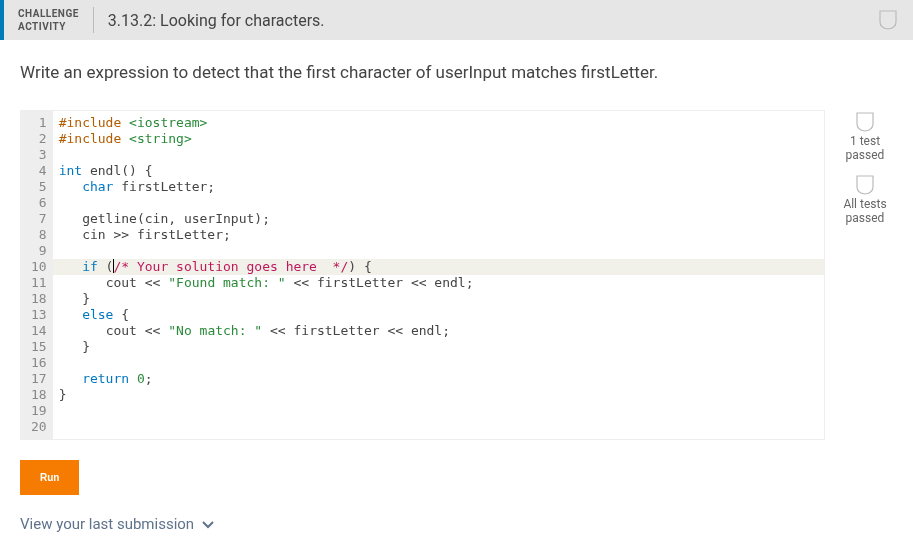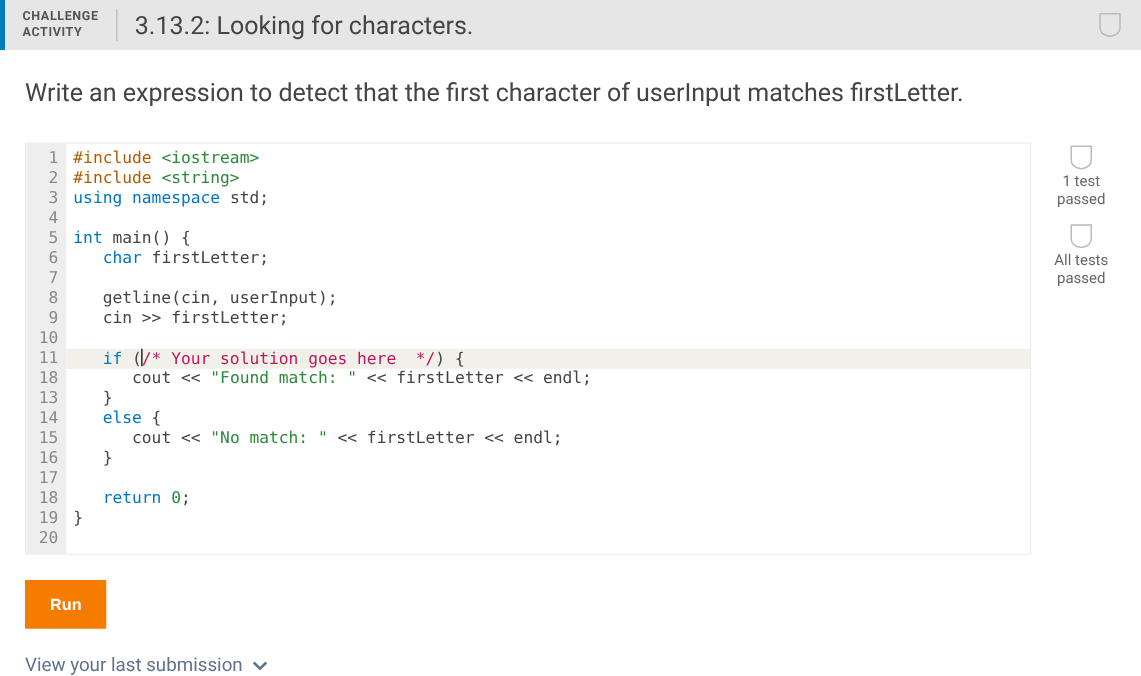--- a/index.html
+++ b/index.html
@@ -22,34 +22,34 @@
       font-weight: 700;
       color: #555;
       letter-spacing: 0.5px;
       padding: 0 14px;
       line-height: 1.3;
       border-right: 1px solid #bbb;
       margin-right: 14px;
       text-align: left;
     }
     .activity-title {
-      font-size: 20px;
+      font-size: 16px;
       color: #444;
       font-weight: 400;
       flex: 1;
     }
     .shield-icon-header {
       width: 18px;
       height: 20px;
     }
     .content {
       padding: 22px 20px 10px 20px;
     }
     .prompt-text {
-      font-size: 20px;
+      font-size: 17px;
       color: #444;
       margin-bottom: 28px;
     }
     .workspace {
       display: flex;
       align-items: flex-start;
       gap: 12px;
     }
     .code-block {
       display: flex;
@@ -117,21 +117,21 @@
       color: #666;
       text-align: center;
       line-height: 1.2;
     }
     .run-btn {
       display: inline-block;
       margin-top: 20px;
       background: #f57c00;
       color: #fff;
       font-weight: 700;
-      font-size: 13px;
+      font-size: 10px;
       padding: 12px 20px;
       border: none;
       cursor: pointer;
     }
     .submission-link {
       margin-top: 20px;
       margin-bottom: 8px;
       color: #5f738c;
       font-size: 15px;
       display: flex;
@@ -182,23 +182,22 @@
           <div>15</div>
           <div>16</div>
           <div>17</div>
           <div>18</div>
           <div>19</div>
           <div>20</div>
         </div>
       <div class="code-lines">
         <div class="line"><span class="k-preproc">#include</span><span class="k-plain"> </span><span class="k-string">&lt;iostream&gt;</span></div>
         <div class="line"><span class="k-preproc">#include</span><span class="k-plain"> </span><span class="k-string">&lt;string&gt;</span></div>
-        <div class="line"><span class="k-keyword">using</span><span class="k-plain"> </span><span class="k-keyword">namespace</span><span class="k-plain"> std;</span></div>
-        <div class="line"></div>
-        <div class="line"><span class="k-type">int</span><span class="k-plain"> main() {</span></div>
+        <div class="line"></div>
+        <div class="line"><span class="k-type">int</span><span class="k-plain"> endl() {</span></div>
         <div class="line"><span class="k-plain">   </span><span class="k-type">char</span><span class="k-plain"> firstLetter;</span></div>
         <div class="line"></div>
         <div class="line"><span class="k-plain">   getline(cin, userInput);</span></div>
         <div class="line"><span class="k-plain">   cin &gt;&gt; firstLetter;</span></div>
         <div class="line"></div>
         <div class="line hl"><span class="k-plain">   </span><span class="k-keyword">if</span><span class="k-plain"> (</span><span class="cursor-bar"></span><span class="k-comment">/* Your solution goes here  */</span><span class="k-plain">) {</span></div>
         <div class="line"><span class="k-plain">      </span><span class="k-plain">cout &lt;&lt; </span><span class="k-string">"Found match: "</span><span class="k-plain"> &lt;&lt; firstLetter &lt;&lt; endl;</span></div>
         <div class="line"><span class="k-plain">   }</span></div>
         <div class="line"><span class="k-plain">   </span><span class="k-keyword">else</span><span class="k-plain"> {</span></div>
         <div class="line"><span class="k-plain">      </span><span class="k-plain">cout &lt;&lt; </span><span class="k-string">"No match: "</span><span class="k-plain"> &lt;&lt; firstLetter &lt;&lt; endl;</span></div>

